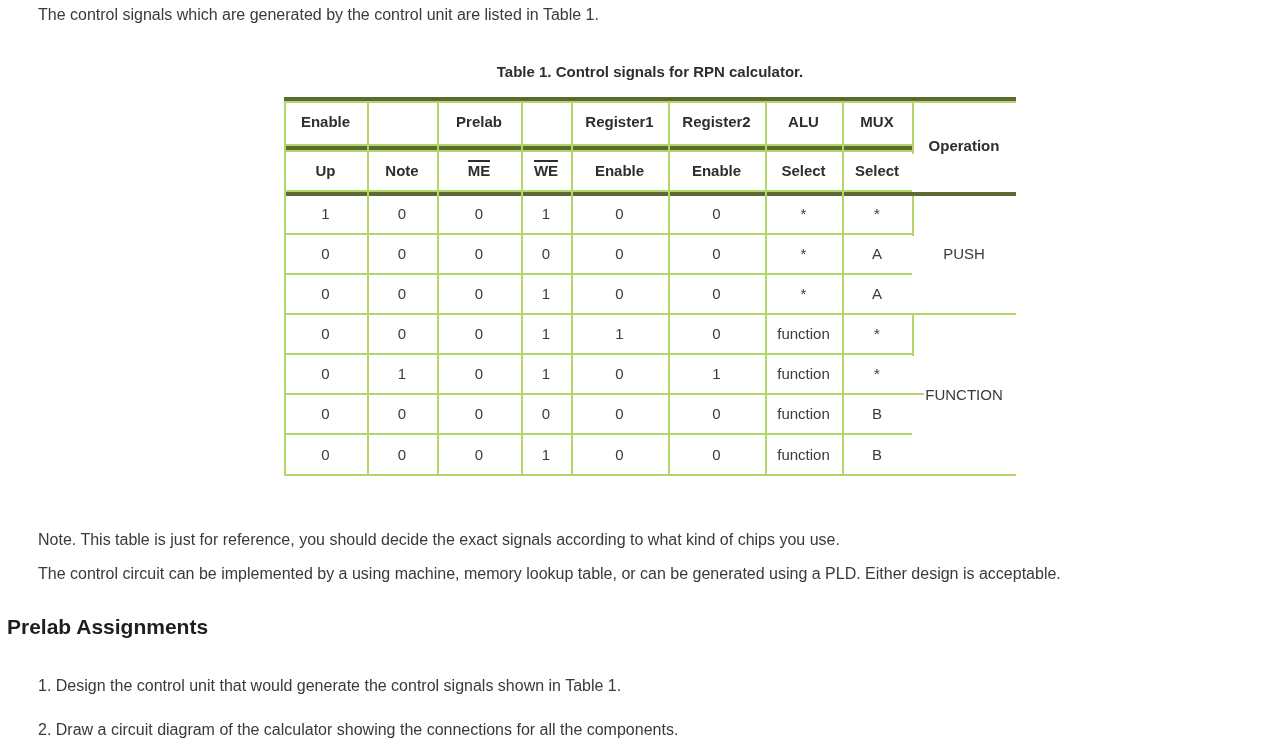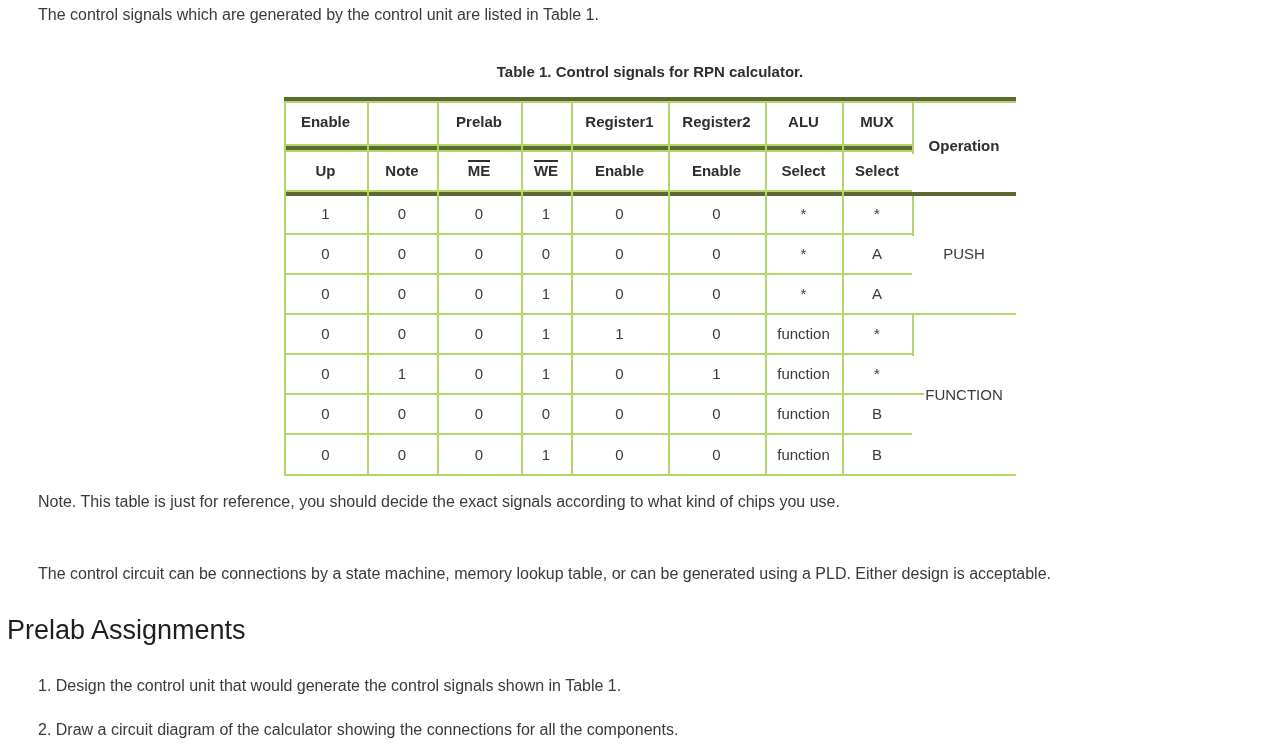--- a/index.html
+++ b/index.html
@@ -12,21 +12,21 @@
   .para {
     position:absolute; left:6px; font-size:16px; line-height:19px;
     color:var(--body_text,#3a3a3a); white-space:nowrap;margin-left:32px;
   }
   .caption {
     position:absolute; left:284px; top:63px; width:732px;
     text-align:center; font-size:15px; font-weight:bold;
     color:var(--header_text,#2e2e2e); 
   }
   .heading {
-    position:absolute; left:7px; top:615px; font-size:27px; font-weight:normal;
+    position:absolute; left:7px; top:615px; font-size:21px; font-weight:bold;
     color:#1e1e1e; white-space:nowrap;
   }
   #tablewrap { position:absolute; left:284px; top:97px; width:732px; height:379px; }
   #grid div { position:absolute; }
   .hd { background:var(--table_rule_dark,#5b6a33); z-index:1; }
   .hl { background:var(--table_rule_light,#b3d56a); z-index:1; }
   .vl { background:var(--table_rule_light,#b3d56a); z-index:3; width:2px; }
   table.sig {
     position:absolute; left:0; top:0; width:732px; z-index:2;
     border-collapse:collapse; table-layout:fixed;
@@ -187,19 +187,19 @@
         <td>1</td>
         <td>0</td>
         <td>0</td>
         <td>function</td>
         <td>B</td>
       </tr>
     </tbody>
   </table>
 </div>
 
-<p class="para" style="top:492px">Note. This table is just for reference, you should decide the exact signals according to what kind of chips you use.</p>
-<p class="para" style="top:564px">The control circuit can be connections by a state machine, memory lookup table, or can be generated using a PLD. Either design is acceptable.</p>
+<p class="para" style="top:530px">Note. This table is just for reference, you should decide the exact signals according to what kind of chips you use.</p>
+<p class="para" style="top:564px">The control circuit can be implemented by a using machine, memory lookup table, or can be generated using a PLD. Either design is acceptable.</p>
 
 <h2 class="heading">Prelab Assignments</h2>
 
 <p class="para" style="top:676px">1. Design the control unit that would generate the control signals shown in Table 1.</p>
 <p class="para" style="top:720px">2. Draw a circuit diagram of the calculator showing the connections for all the components.</p>
 
 </body></html>

